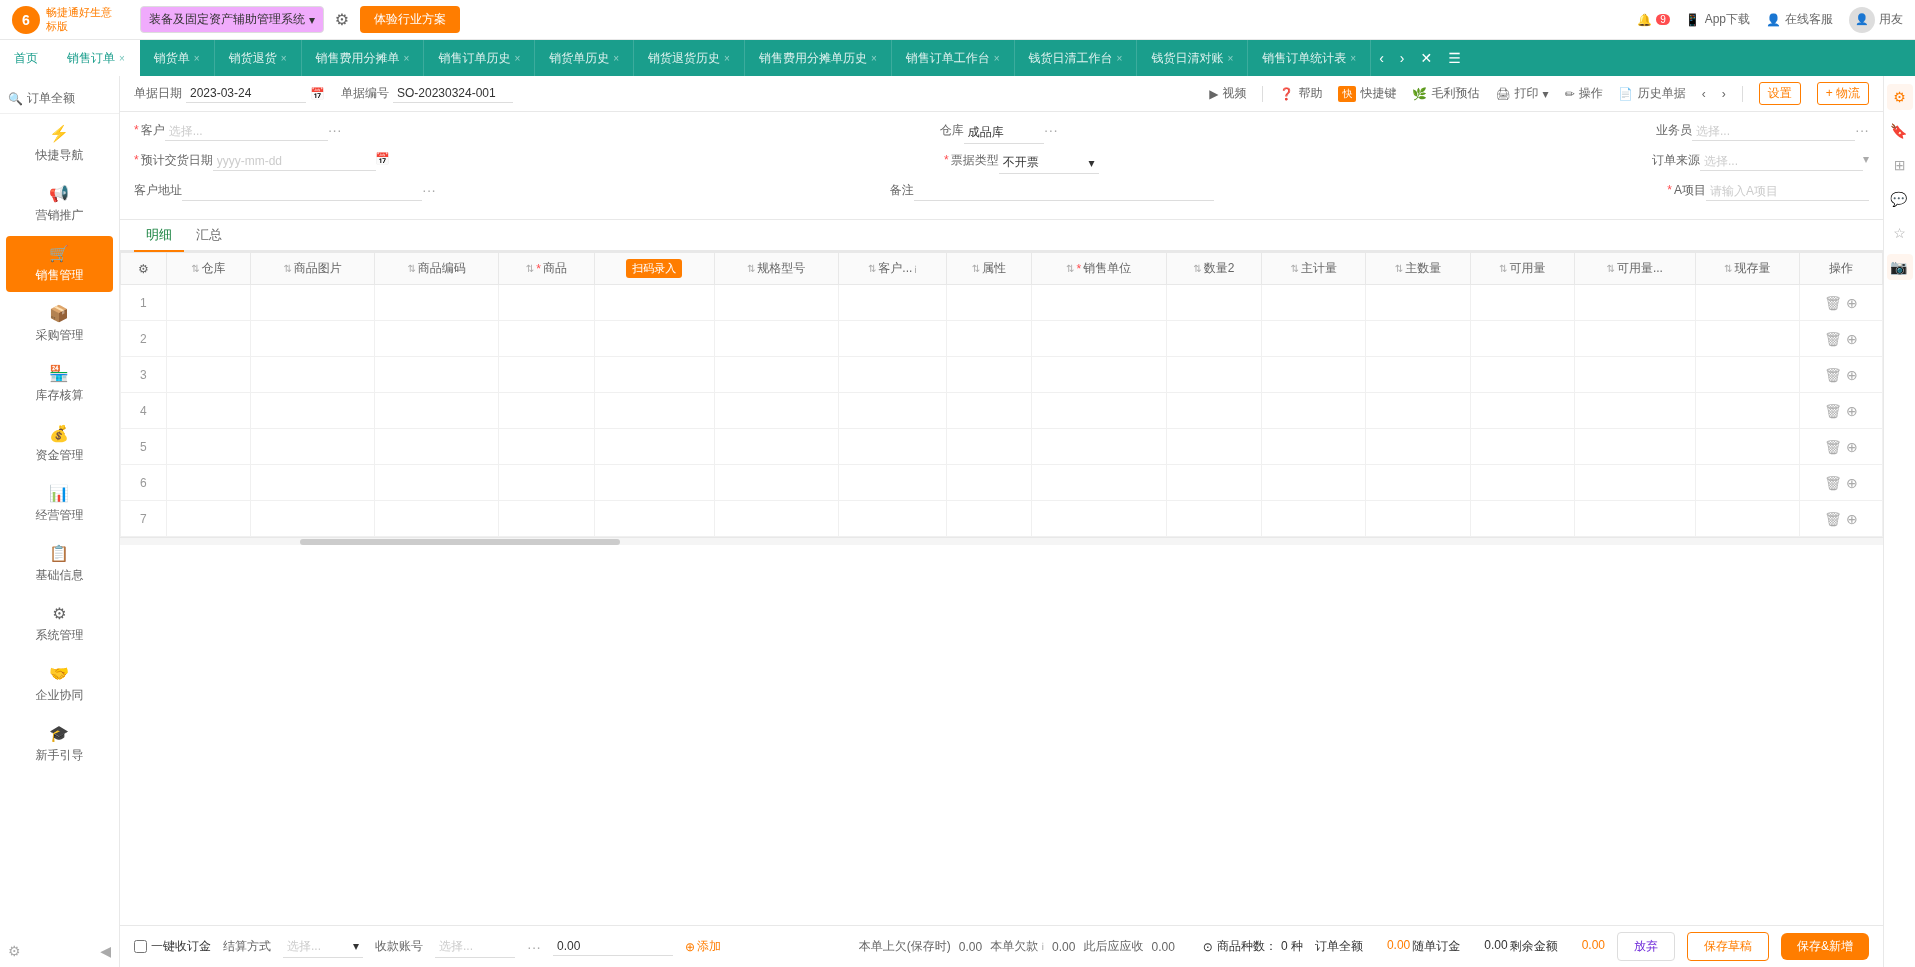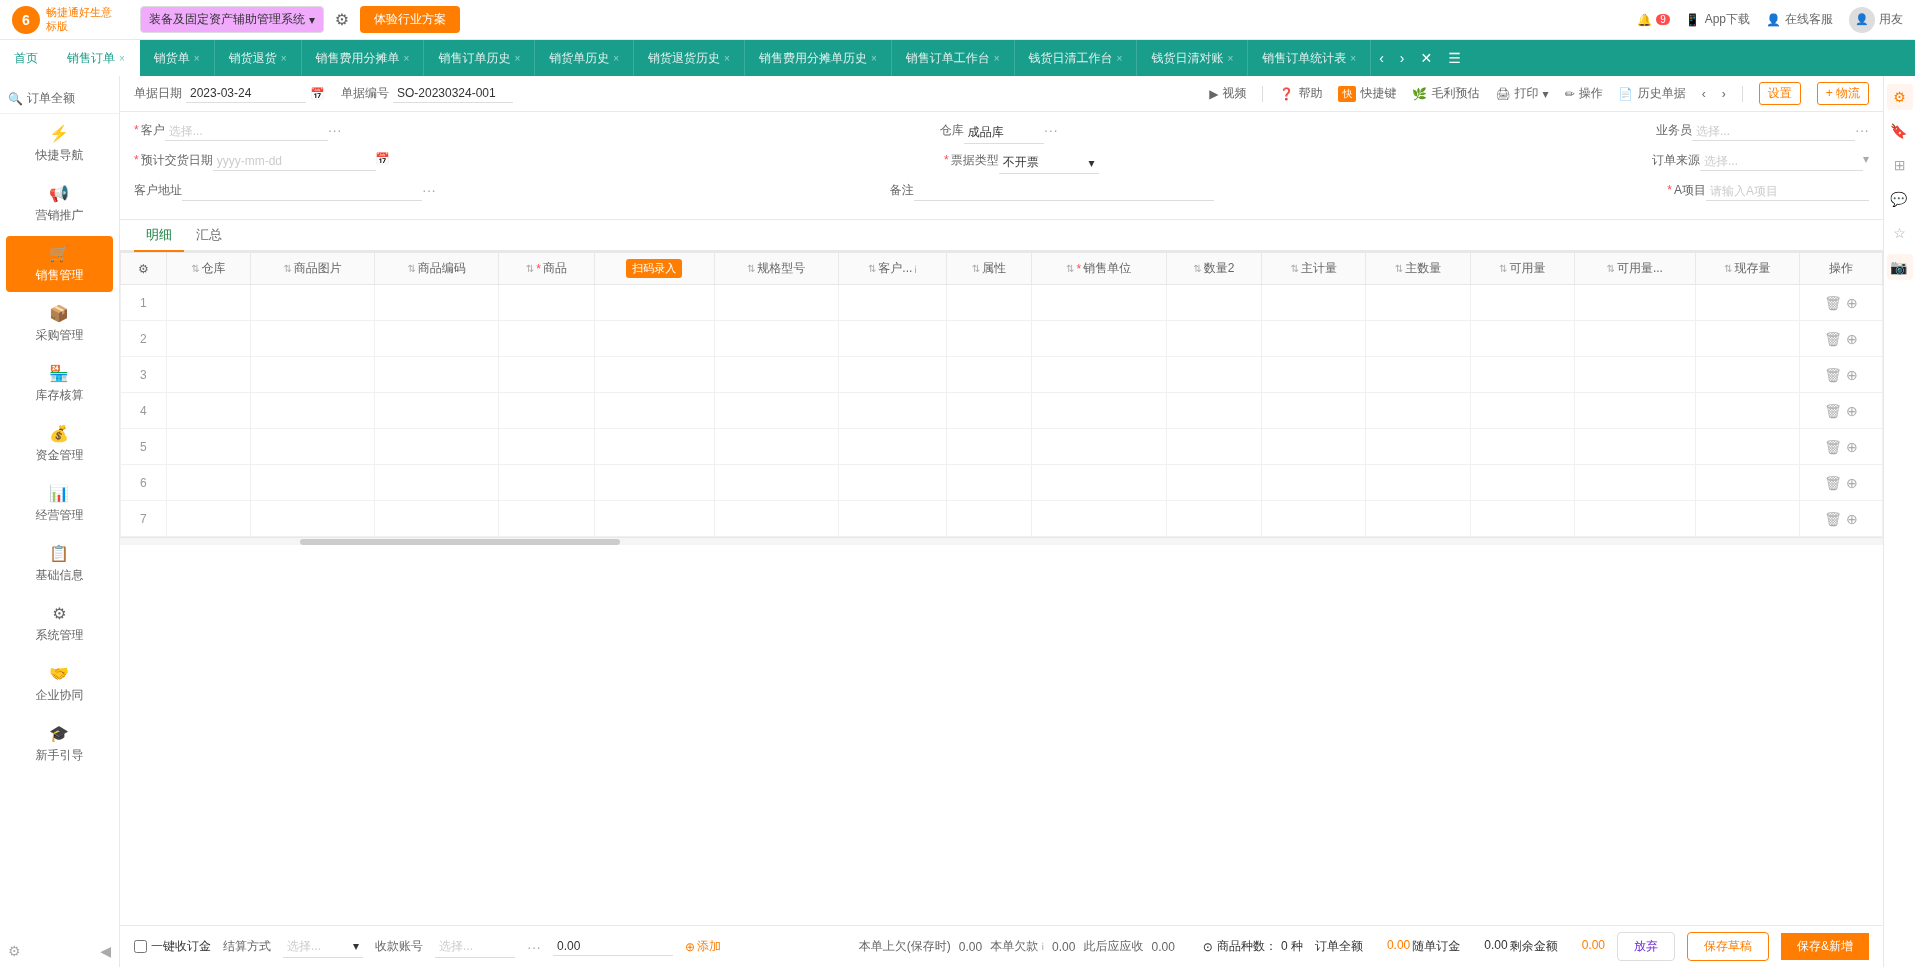--- a/index.html
+++ b/index.html
@@ -76,21 +76,21 @@
     .action-icon { color: #aaa; cursor: pointer; font-size: 14px; }
 
     
     .bottom-bar { background: #fff; border-top: 1px solid #e8e8e8; padding: 6px 14px; display: flex; align-items: center; gap: 12px; }
     .bottom-info { display: flex; align-items: center; gap: 8px; font-size: 12px; color: #666; }
     .totals-box { font-size: 12px; color: #333; display: flex; gap: 2px; }
     .total-line { display: flex; justify-content: space-between; gap: 24px; }
     .total-val { color: #ff7d00; }
     .btn-discard { border: 1px solid #ddd; background: #fff; padding: 5px 16px; border-radius: 4px; cursor: pointer; font-size: 12px; color: #6d28d9; }
     .btn-save-draft { border: 1px solid #ff7d00; background: #fff; color: #ff7d00; padding: 5px 16px; border-radius: 4px; cursor: pointer; font-size: 12px; }
-    .btn-save-new { background: #ff7d00; color: white; border: none; padding: 5px 16px; border-radius: 0; cursor: pointer; font-size: 12px; }
+    .btn-save-new { background: #ff7d00; color: white; border: none; padding: 5px 16px; border-radius: 6px; cursor: pointer; font-size: 12px; }
     .checkbox-label { display: flex; align-items: center; gap: 4px; cursor: pointer; }
     .add-btn { color: #ff7d00; cursor: pointer; display: flex; align-items: center; gap: 2px; }
 
     
     .right-panel { width: 32px; background: #fff; border-left: 1px solid #e8e8e8; display: flex; flex-direction: column; align-items: center; padding-top: 8px; gap: 8px; }
     .right-icon { width: 26px; height: 26px; display: flex; align-items: center; justify-content: center; cursor: pointer; color: #aaa; font-size: 14px; border-radius: 4px; }
     .right-icon.orange { color: #ff7d00; background: #fff5ee; }
 
     .orange { color: #ff7d00; }
     .scroll-bar-area { height: 8px; background: #f5f5f5; border-top: 1px solid #e8e8e8; position: relative; }

